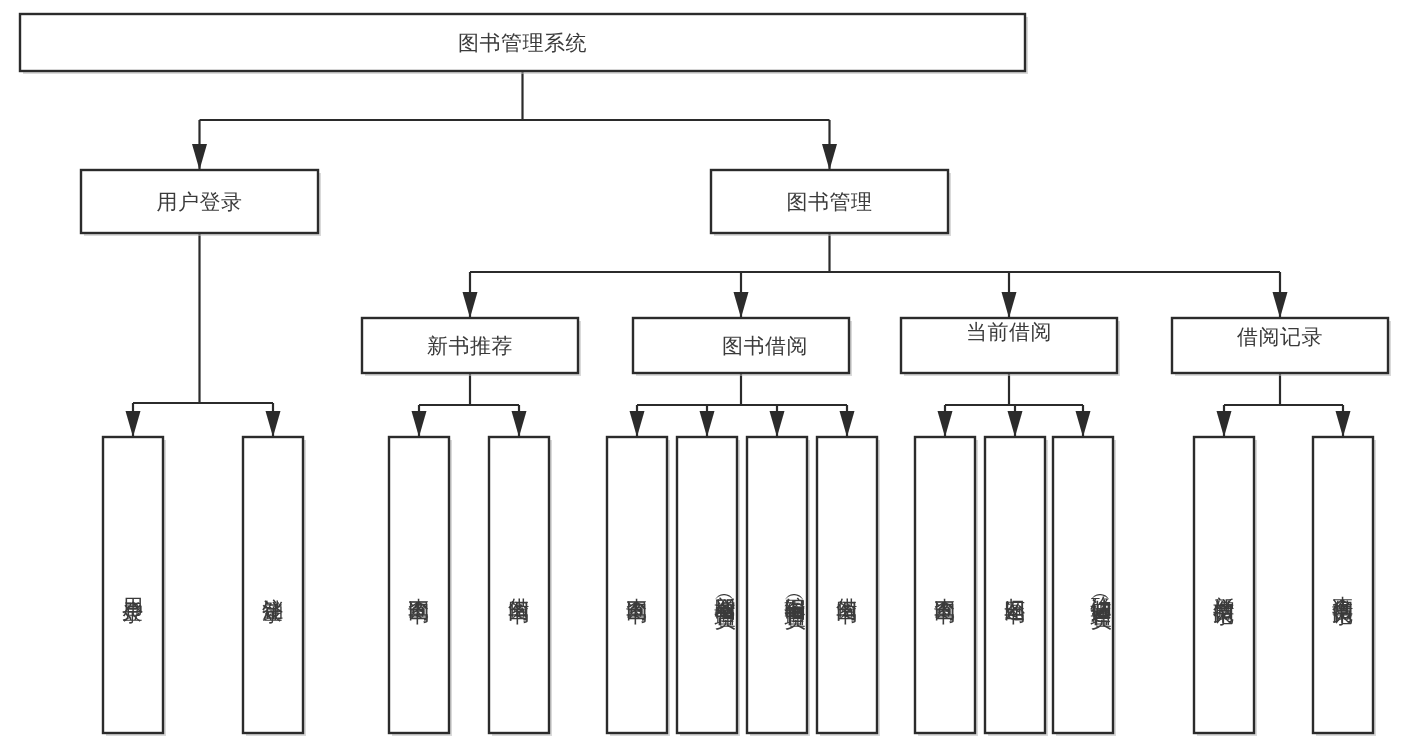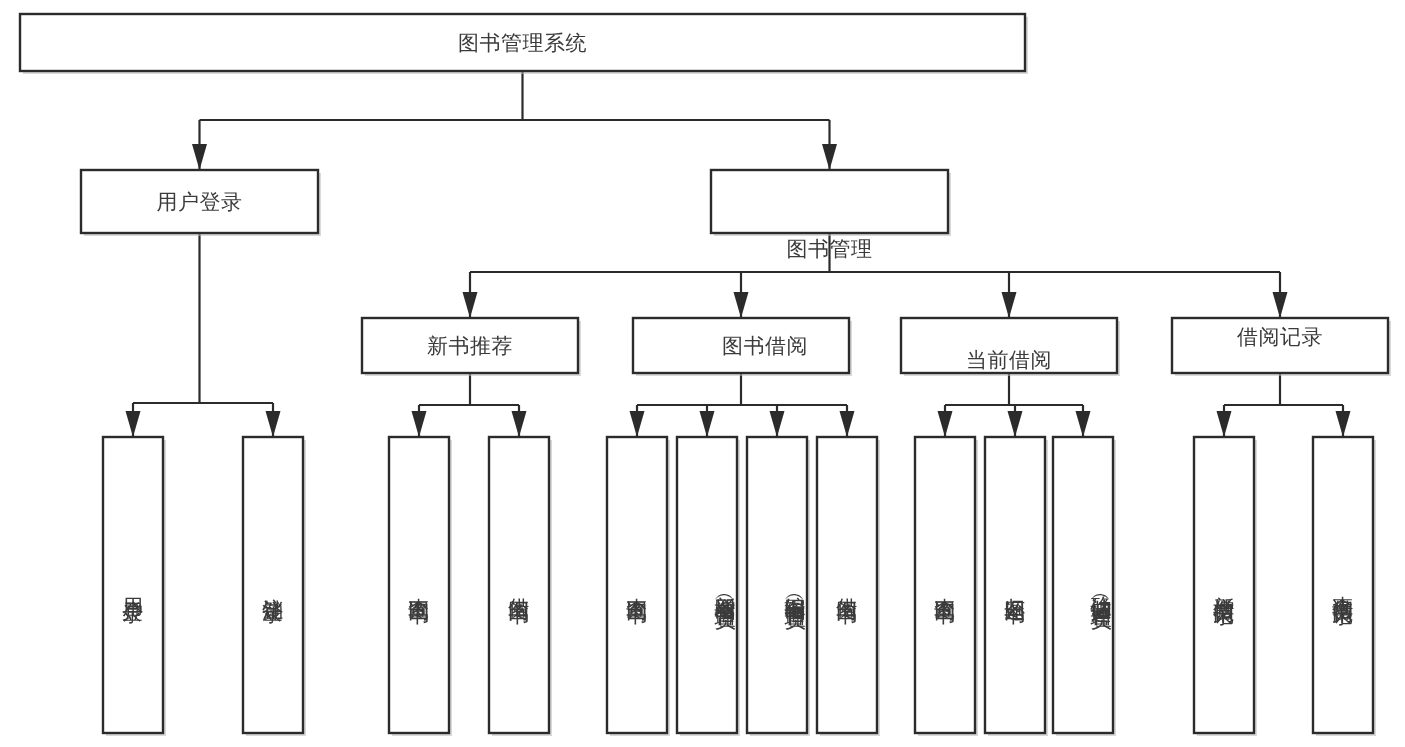--- a/index.html
+++ b/index.html
@@ -183,24 +183,24 @@
       <rect x="1053" y="437" width="60" height="296" class="node-box"></rect>
       <rect x="1197" y="440" width="60" height="296" class="node-shadow"></rect>
       <rect x="1194" y="437" width="60" height="296" class="node-box"></rect>
       <rect x="1316" y="440" width="60" height="296" class="node-shadow"></rect>
       <rect x="1313" y="437" width="60" height="296" class="node-box"></rect>
     </svg>
 
   <div id="label-layer">
       <div class="node-label horizontal" style="left: 20px; top: 14px; width: 1005px; height: 57px;">图书管理系统</div>
       <div class="node-label horizontal" style="left: 81px; top: 170px; width: 237px; height: 63px;">用户登录</div>
-      <div class="node-label horizontal" style="left: 711px; top: 170px; width: 237px; height: 63px; margin-top: 47px;">图书管理</div>
+      <div class="node-label horizontal" style="left: 711px; top: 170px; width: 237px; height: 63px;">图书管理</div>
       <div class="node-label horizontal" style="left: 362px; top: 318px; width: 216px; height: 55px;">新书推荐</div>
       <div class="node-label horizontal" style="left: 657px; top: 318px; width: 216px; height: 55px;">图书借阅</div>
-      <div class="node-label horizontal" style="left: 901px; top: 332px; width: 216px; height: 55px;">当前借阅</div>
+      <div class="node-label horizontal" style="left: 901px; top: 304px; width: 216px; height: 55px;">当前借阅</div>
       <div class="node-label horizontal" style="left: 1172px; top: 318px; width: 216px; height: 37px;">借阅记录</div>
       <div class="node-label vertical center-v" style="left: 103px; top: 437px; width: 60px; height: 296px;">用户登录</div>
       <div class="node-label vertical center-v" style="left: 243px; top: 437px; width: 60px; height: 296px;">注销登录</div>
       <div class="node-label vertical center-v" style="left: 389px; top: 437px; width: 60px; height: 296px;">查询图书</div>
       <div class="node-label vertical center-v" style="left: 489px; top: 437px; width: 60px; height: 296px;">借阅图书</div>
       <div class="node-label vertical center-v" style="left: 607px; top: 437px; width: 60px; height: 296px;">查询图书</div>
       <div class="node-label vertical" style="left: 677px; top: 437px; width: 60px; height: 296px;">新增图书（管理员）</div>
       <div class="node-label vertical" style="left: 747px; top: 437px; width: 60px; height: 296px;">编辑图书（管理员）</div>
       <div class="node-label vertical center-v" style="left: 817px; top: 437px; width: 60px; height: 296px;">借阅图书</div>
       <div class="node-label vertical center-v" style="left: 915px; top: 437px; width: 60px; height: 296px;">查询图书</div>

